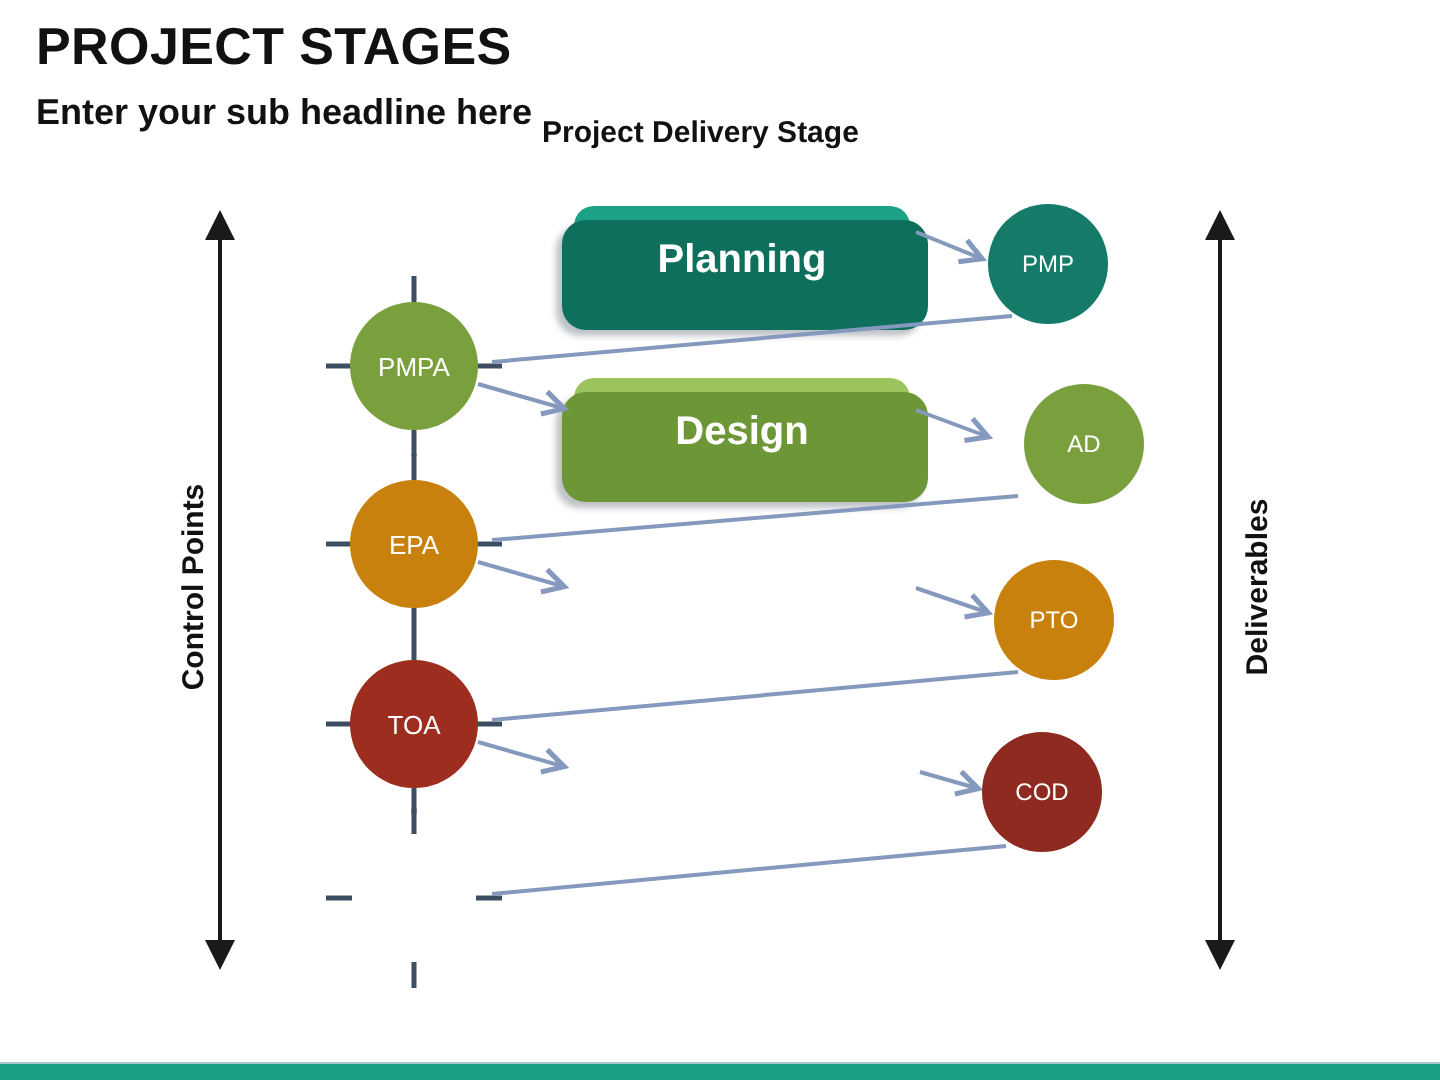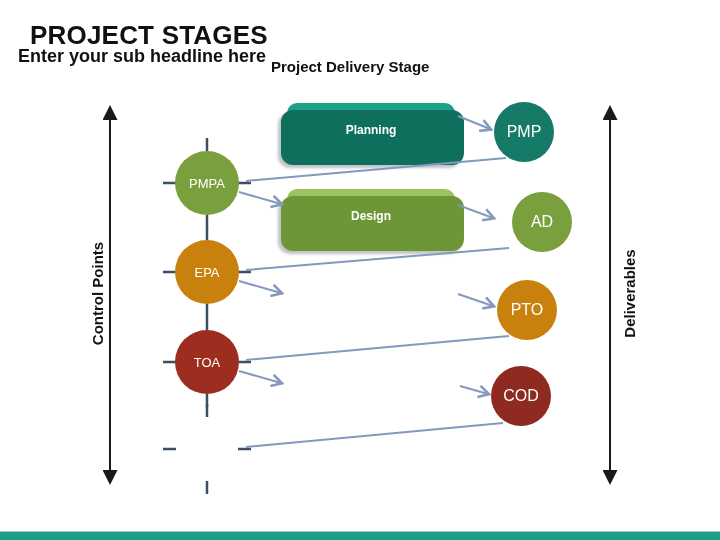--- a/index.html
+++ b/index.html
@@ -1,21 +1,21 @@
 <!DOCTYPE html>
 <html><head>
 <meta charset="utf-8">
 <style>
   html,body{margin:0;padding:0;}
   .slide{
     position:relative; width:720px; height:540px; background:#ffffff;
     font-family:"Liberation Sans", sans-serif; overflow:hidden;
   }
   .page-title{
-    position:absolute; left:18px; top:8px; margin:12px;
+    position:absolute; left:18px; top:8px; margin:0;
     font-size:26px; font-weight:bold; color:#111; letter-spacing:0.2px;
   }
   .page-subtitle{
     position:absolute; left:18px; top:46px; font-size:18px; color:#111;font-weight:bold;
   }
   .col-header{
     position:absolute; left:271px; top:58px; width:188px; text-align:left;
     font-size:15px; font-weight:bold; color:#111;
   }
   .rot-label{
@@ -32,30 +32,30 @@
     position:absolute; left:287px; width:168px; height:54px;
     border-radius:10px; background:var(--fill,#888); z-index:2;
     display:flex; align-items:center; justify-content:center;
   }
   .stage-box::before{
     content:""; position:absolute; left:-6px; right:-9px; top:7px; bottom:-8px;
     background:var(--shadow,#555); border-radius:12px; z-index:-1;
     box-shadow:-3px 3px 3px rgba(110,120,130,0.45);
   }
   .b0{top:103px}.b1{top:189px}.b2{top:278px}.b3{top:368px}
-  .stage-label{ color:#fff; font-weight:bold; font-size:12px; }
+  .stage-label{ color:#fff; font-weight:bold; font-size:20px; }
 
   .circle{
     position:absolute; border-radius:50%;
     display:flex; align-items:center; justify-content:center;
     color:#fff; z-index:4;
   }
   .cp-circle{ width:64px; height:64px; font-size:13px; background:var(--circle,#777); }
   .c0{left:175px;top:151px}.c1{left:175px;top:240px}.c2{left:175px;top:330px}.c3{left:175px;top:417px}
-  .del-circle{ width:60px; height:60px; font-size:16px; background:var(--circle,#777); }
+  .del-circle{ width:60px; height:60px; font-size:12px; background:var(--circle,#777); }
   .d0{left:494px;top:102px}.d1{left:512px;top:192px}.d2{left:497px;top:280px}.d3{left:491px;top:366px}
 
   .footer-bar{
     position:absolute; left:0; right:0; bottom:0; height:8px;
     background:var(--footer,#1C9E82); border-top:1px solid #A9C3CF; z-index:5;
   }
 </style>
 </head>
 <body>
 

